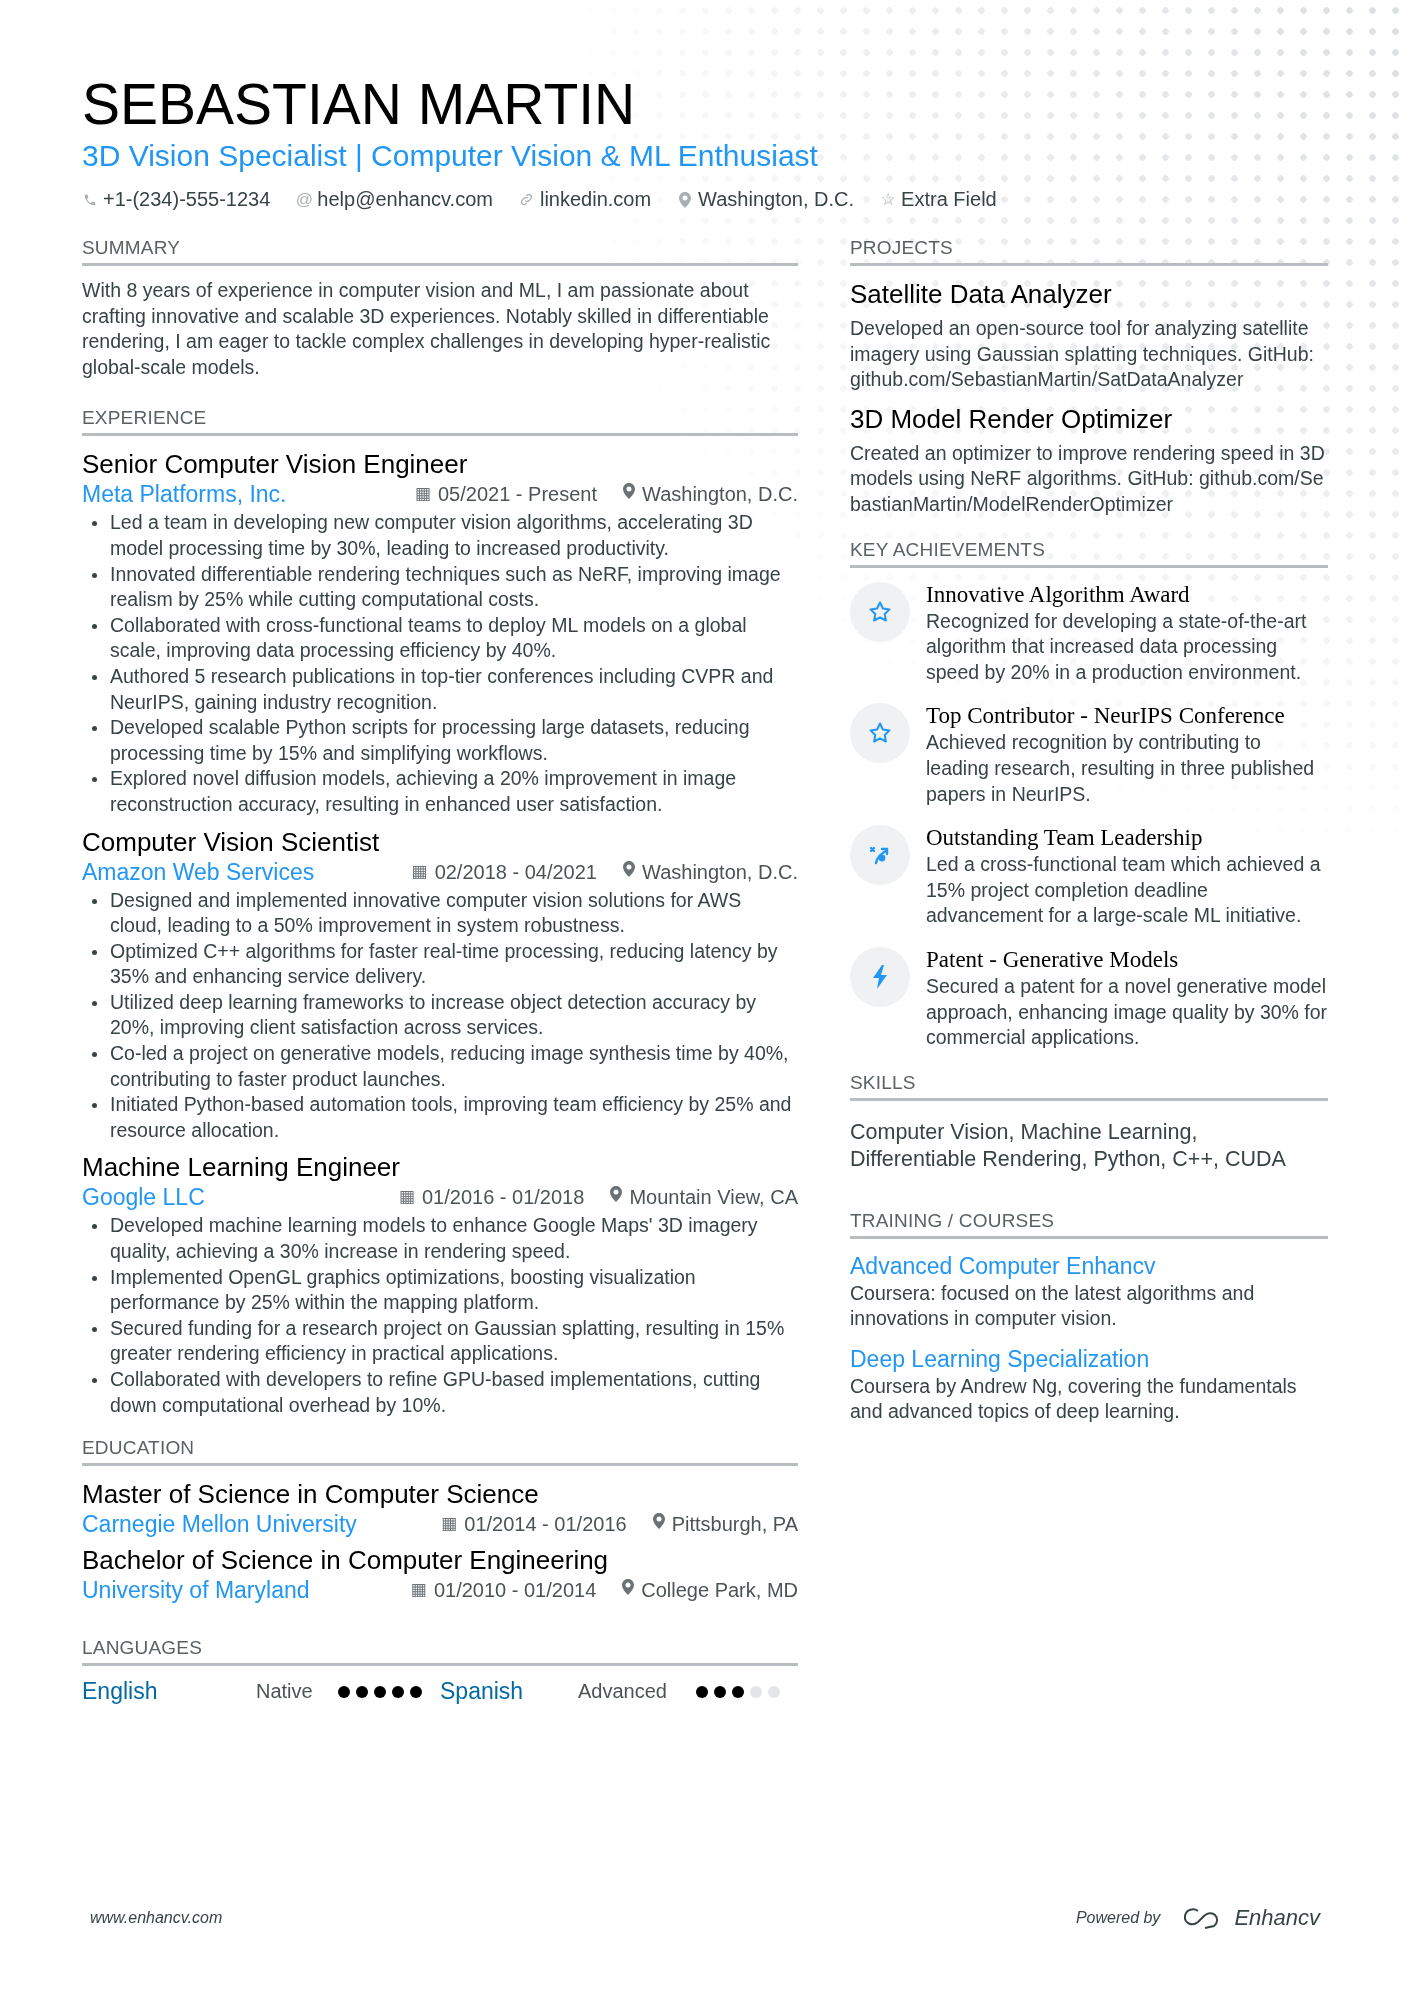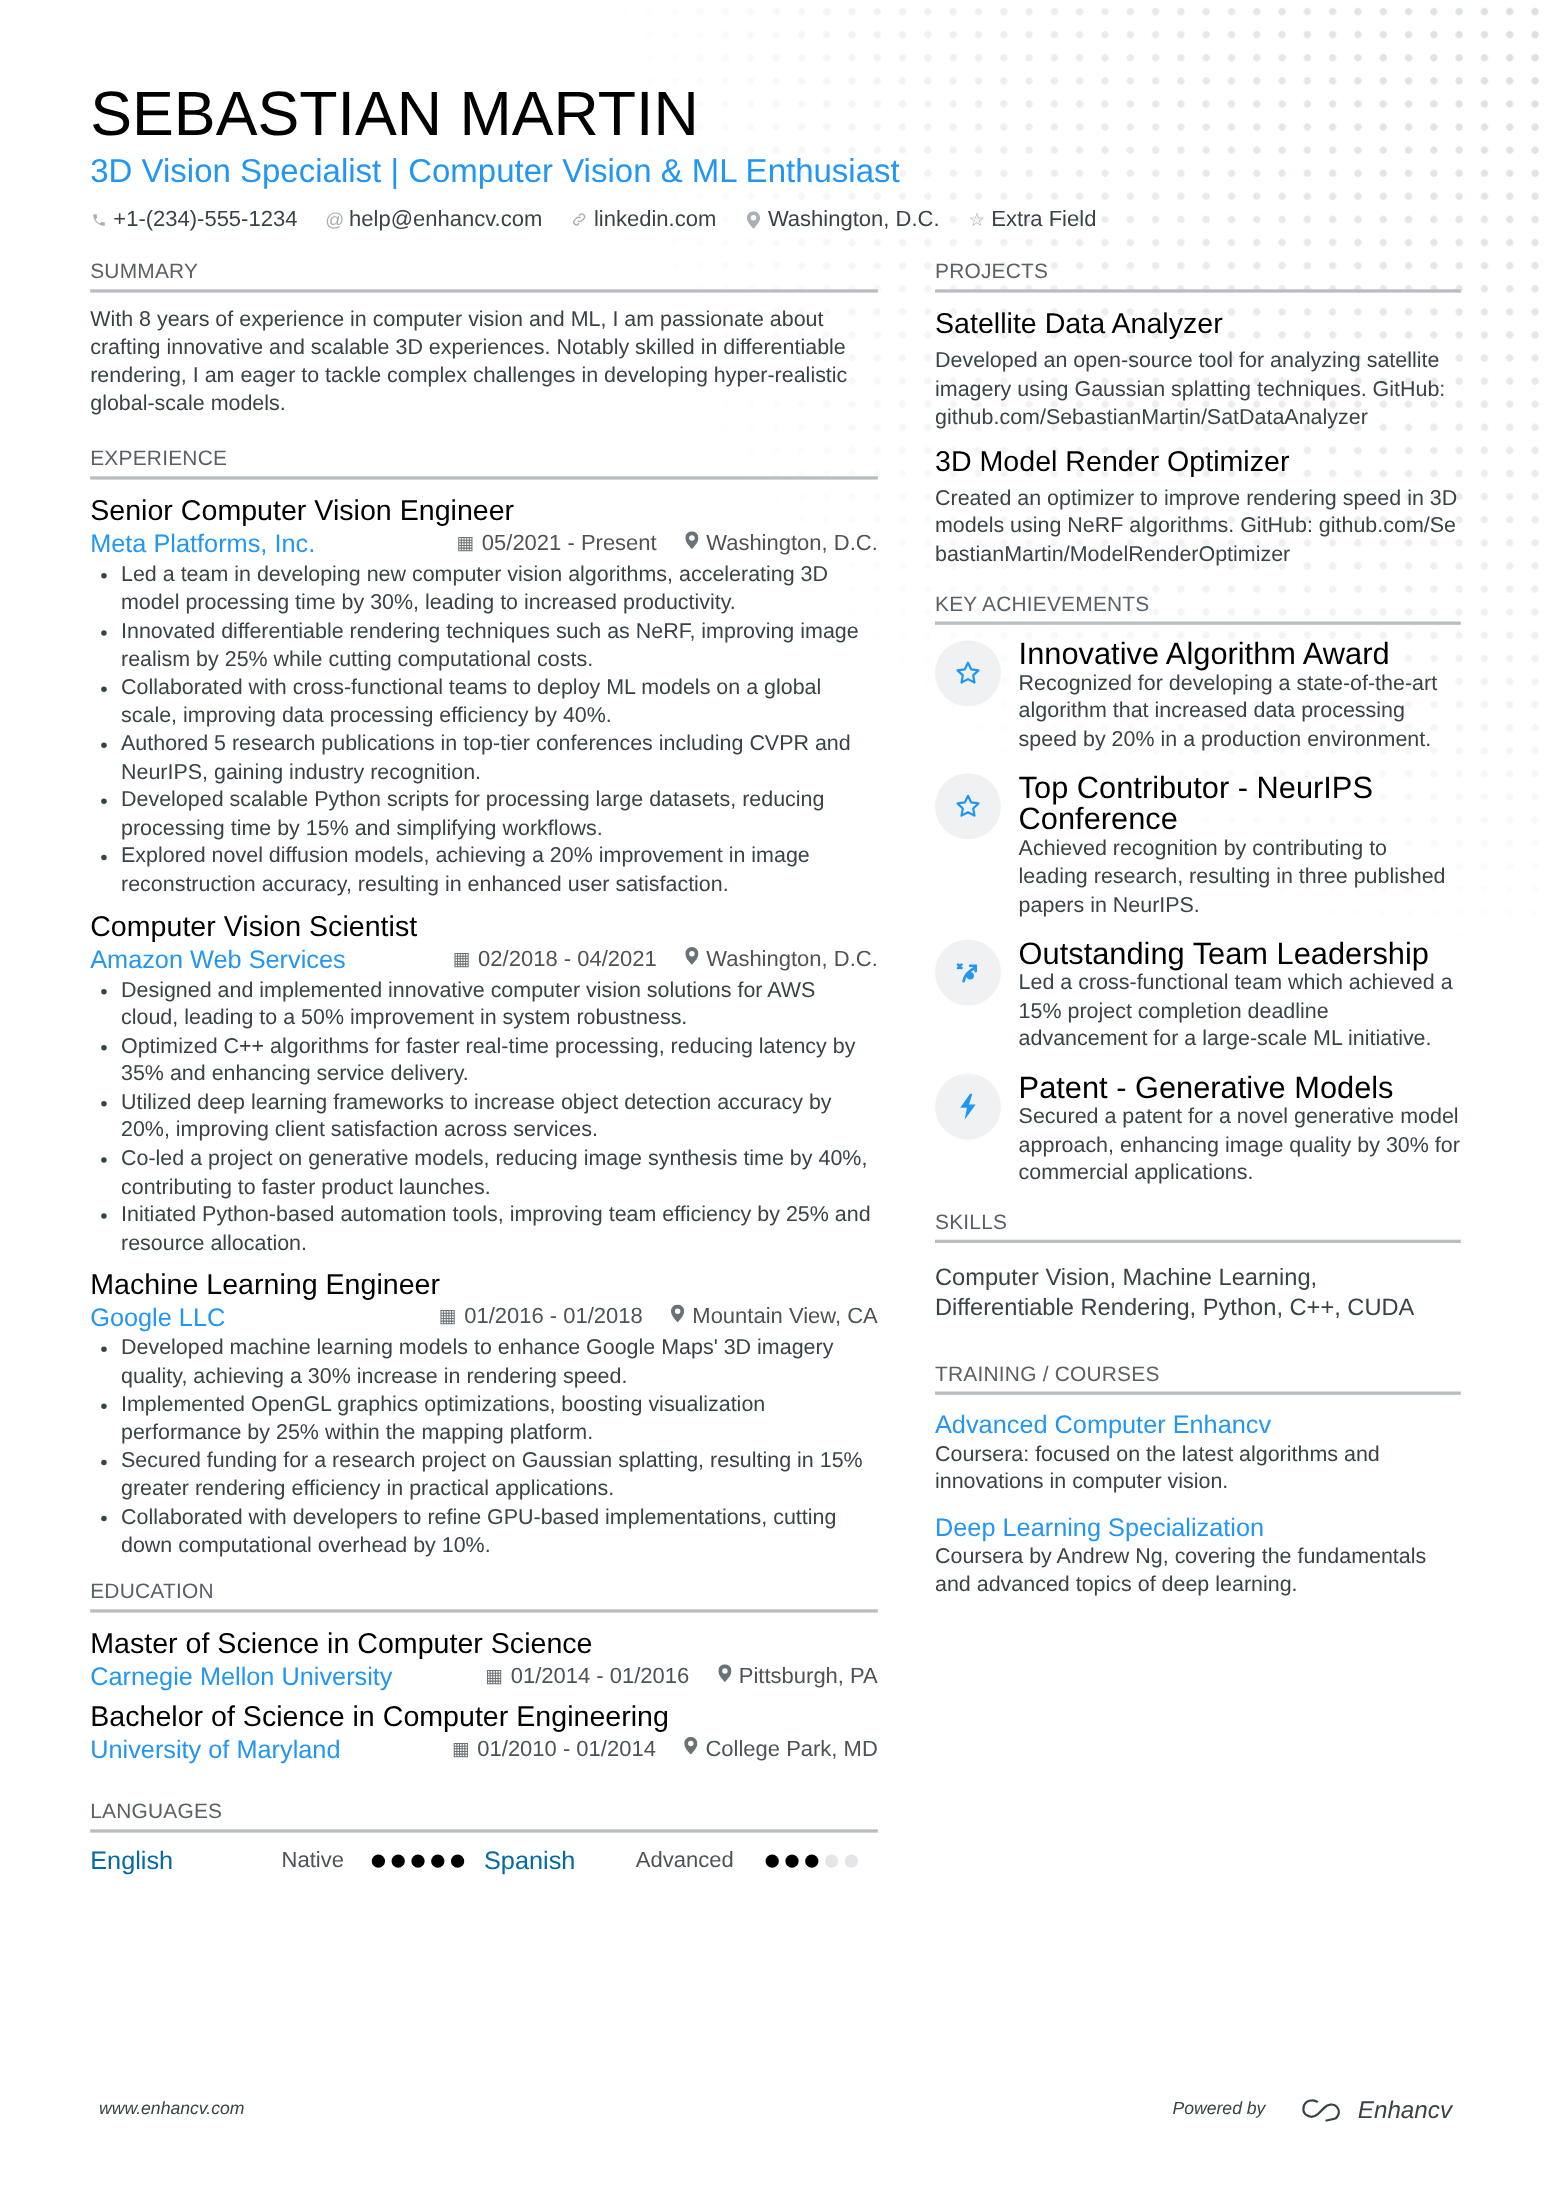--- a/index.html
+++ b/index.html
@@ -54,27 +54,27 @@
   .dot.off { background: #e3e5e8; }
   .lang + .lang .lang-name { width: 138px; }
   .lang + .lang .lang-level { width: 118px; }
 
   .proj-title { font-size: 26px; line-height: 32px; color: #000; margin-bottom: 6px; }
   .proj { margin-bottom: 10px; }
 
   .ach { display: flex; gap: 16px; margin-bottom: 16px; }
   .ach-icon { flex: 0 0 60px; width: 60px; height: 60px; border-radius: 50%; background: #f0f1f2; display: flex; align-items: center; justify-content: center; color: #2196f3; font-size: 22px; margin-top: 2px; }
   .ach-body { flex: 1; }
-  .ach-title { font-size: 28px; line-height: 29px; color: #000; }
+  .ach-title { font-size: 23px; line-height: 29px; color: #000; font-family: Liberation Serif, serif; }
 
   .course-title { font-size: 23px; line-height: 30px; color: #2196f3; margin-top: 4px; }
   .course { margin-bottom: 12px; }
 
   .footer { position: absolute; left: 90px; top: 1905px; width: 1230px; display: flex; justify-content: space-between; align-items: center; font-size: 16px; color: #384347; font-style: italic; }
-  .powered { display: flex; align-items: center; gap: 32px; }
+  .powered { display: flex; align-items: center; gap: 22px; }
   .brand { display: flex; align-items: center; gap: 10px; font-size: 22px; color: #384347; }
 </style>
 </head>
 <body>
 
 <div class="dots"></div>
 
 <div class="page">
 
   <div class="header">

